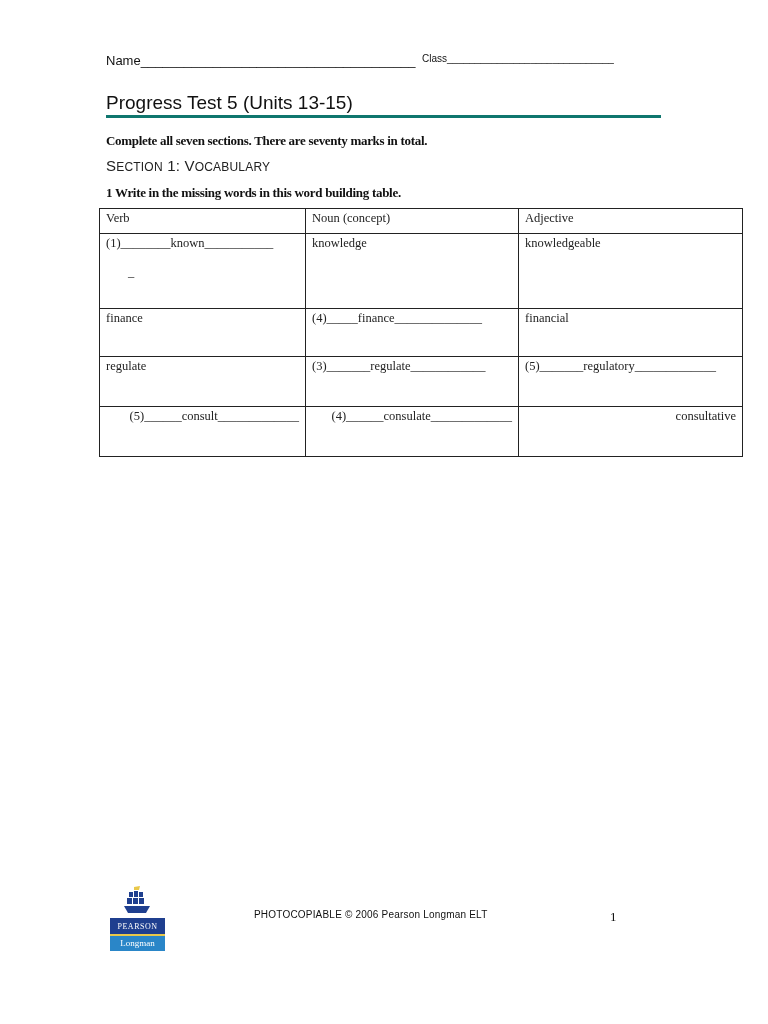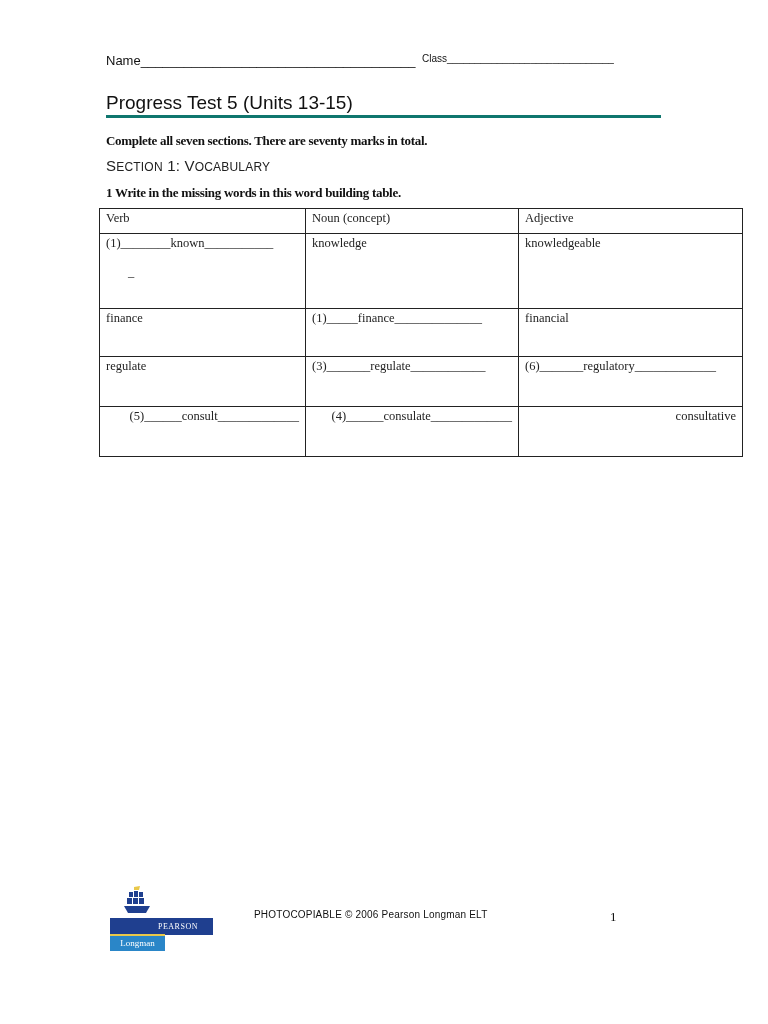--- a/index.html
+++ b/index.html
@@ -23,21 +23,21 @@
   table.wb tr.r1 td { height:70px; }
   table.wb tr.r2 td { height:43px; }
   table.wb tr.r3 td { height:45px; }
   table.wb tr.r4 td { height:45px;text-align:right; }
   .col1 { width:193px; }
   .col2 { width:200px; }
   .dash { display:block; margin-top:14px; padding-left:22px; }
 
   .logo { left:110px; top:885px; width:55px; height:66px; }
   .logo-top { position:absolute; left:0; top:0; width:55px; height:33px; background:#fff; }
-  .logo-pearson { position:absolute; left:0; top:33px; width:55px; height:17px; background:#1f3f8f; color:#fff; font-family:"Liberation Serif", serif; font-size:8px; text-align:left; line-height:17px; letter-spacing:0.5px;padding-left:48px; }
+  .logo-pearson { position:absolute; left:0; top:33px; width:55px; height:17px; background:#1f3f8f; color:#fff; font-family:"Liberation Serif", serif; font-size:8px; text-align:center; line-height:17px; letter-spacing:0.5px; }
   .logo-stripe { position:absolute; left:0; top:49px; width:55px; height:2px; background:#e9c84a; }
   .logo-longman { position:absolute; left:0; top:51px; width:55px; height:15px; background:#2a86c8; color:#fff; font-family:"Liberation Serif", serif; font-size:9px; text-align:center; line-height:15px; }
 
   .footer-text { left:254px; top:909px; font-size:10px; letter-spacing:0.2px; }
   .page-num { left:610px; top:909px; font-size:13px; }
 </style>
 </head>
 <body>
 
 <div class="abs sans name-line">Name______________________________________</div>
@@ -63,27 +63,27 @@
   <tr class="r1">
     <td>
       <span>(1)________known___________</span>
       <span class="dash">_</span>
     </td>
     <td>knowledge</td>
     <td>knowledgeable</td>
   </tr>
   <tr class="r2">
     <td>finance</td>
-    <td>(1)_____finance______________</td>
+    <td>(4)_____finance______________</td>
     <td>financial</td>
   </tr>
   <tr class="r3">
     <td>regulate</td>
     <td>(3)_______regulate____________</td>
-    <td>(6)_______regulatory_____________</td>
+    <td>(5)_______regulatory_____________</td>
   </tr>
   <tr class="r4">
     <td>(5)______consult_____________</td>
     <td>(4)______consulate_____________</td>
     <td>consultative</td>
   </tr>
 </tbody>
   </table>
 
 <div class="abs logo">

